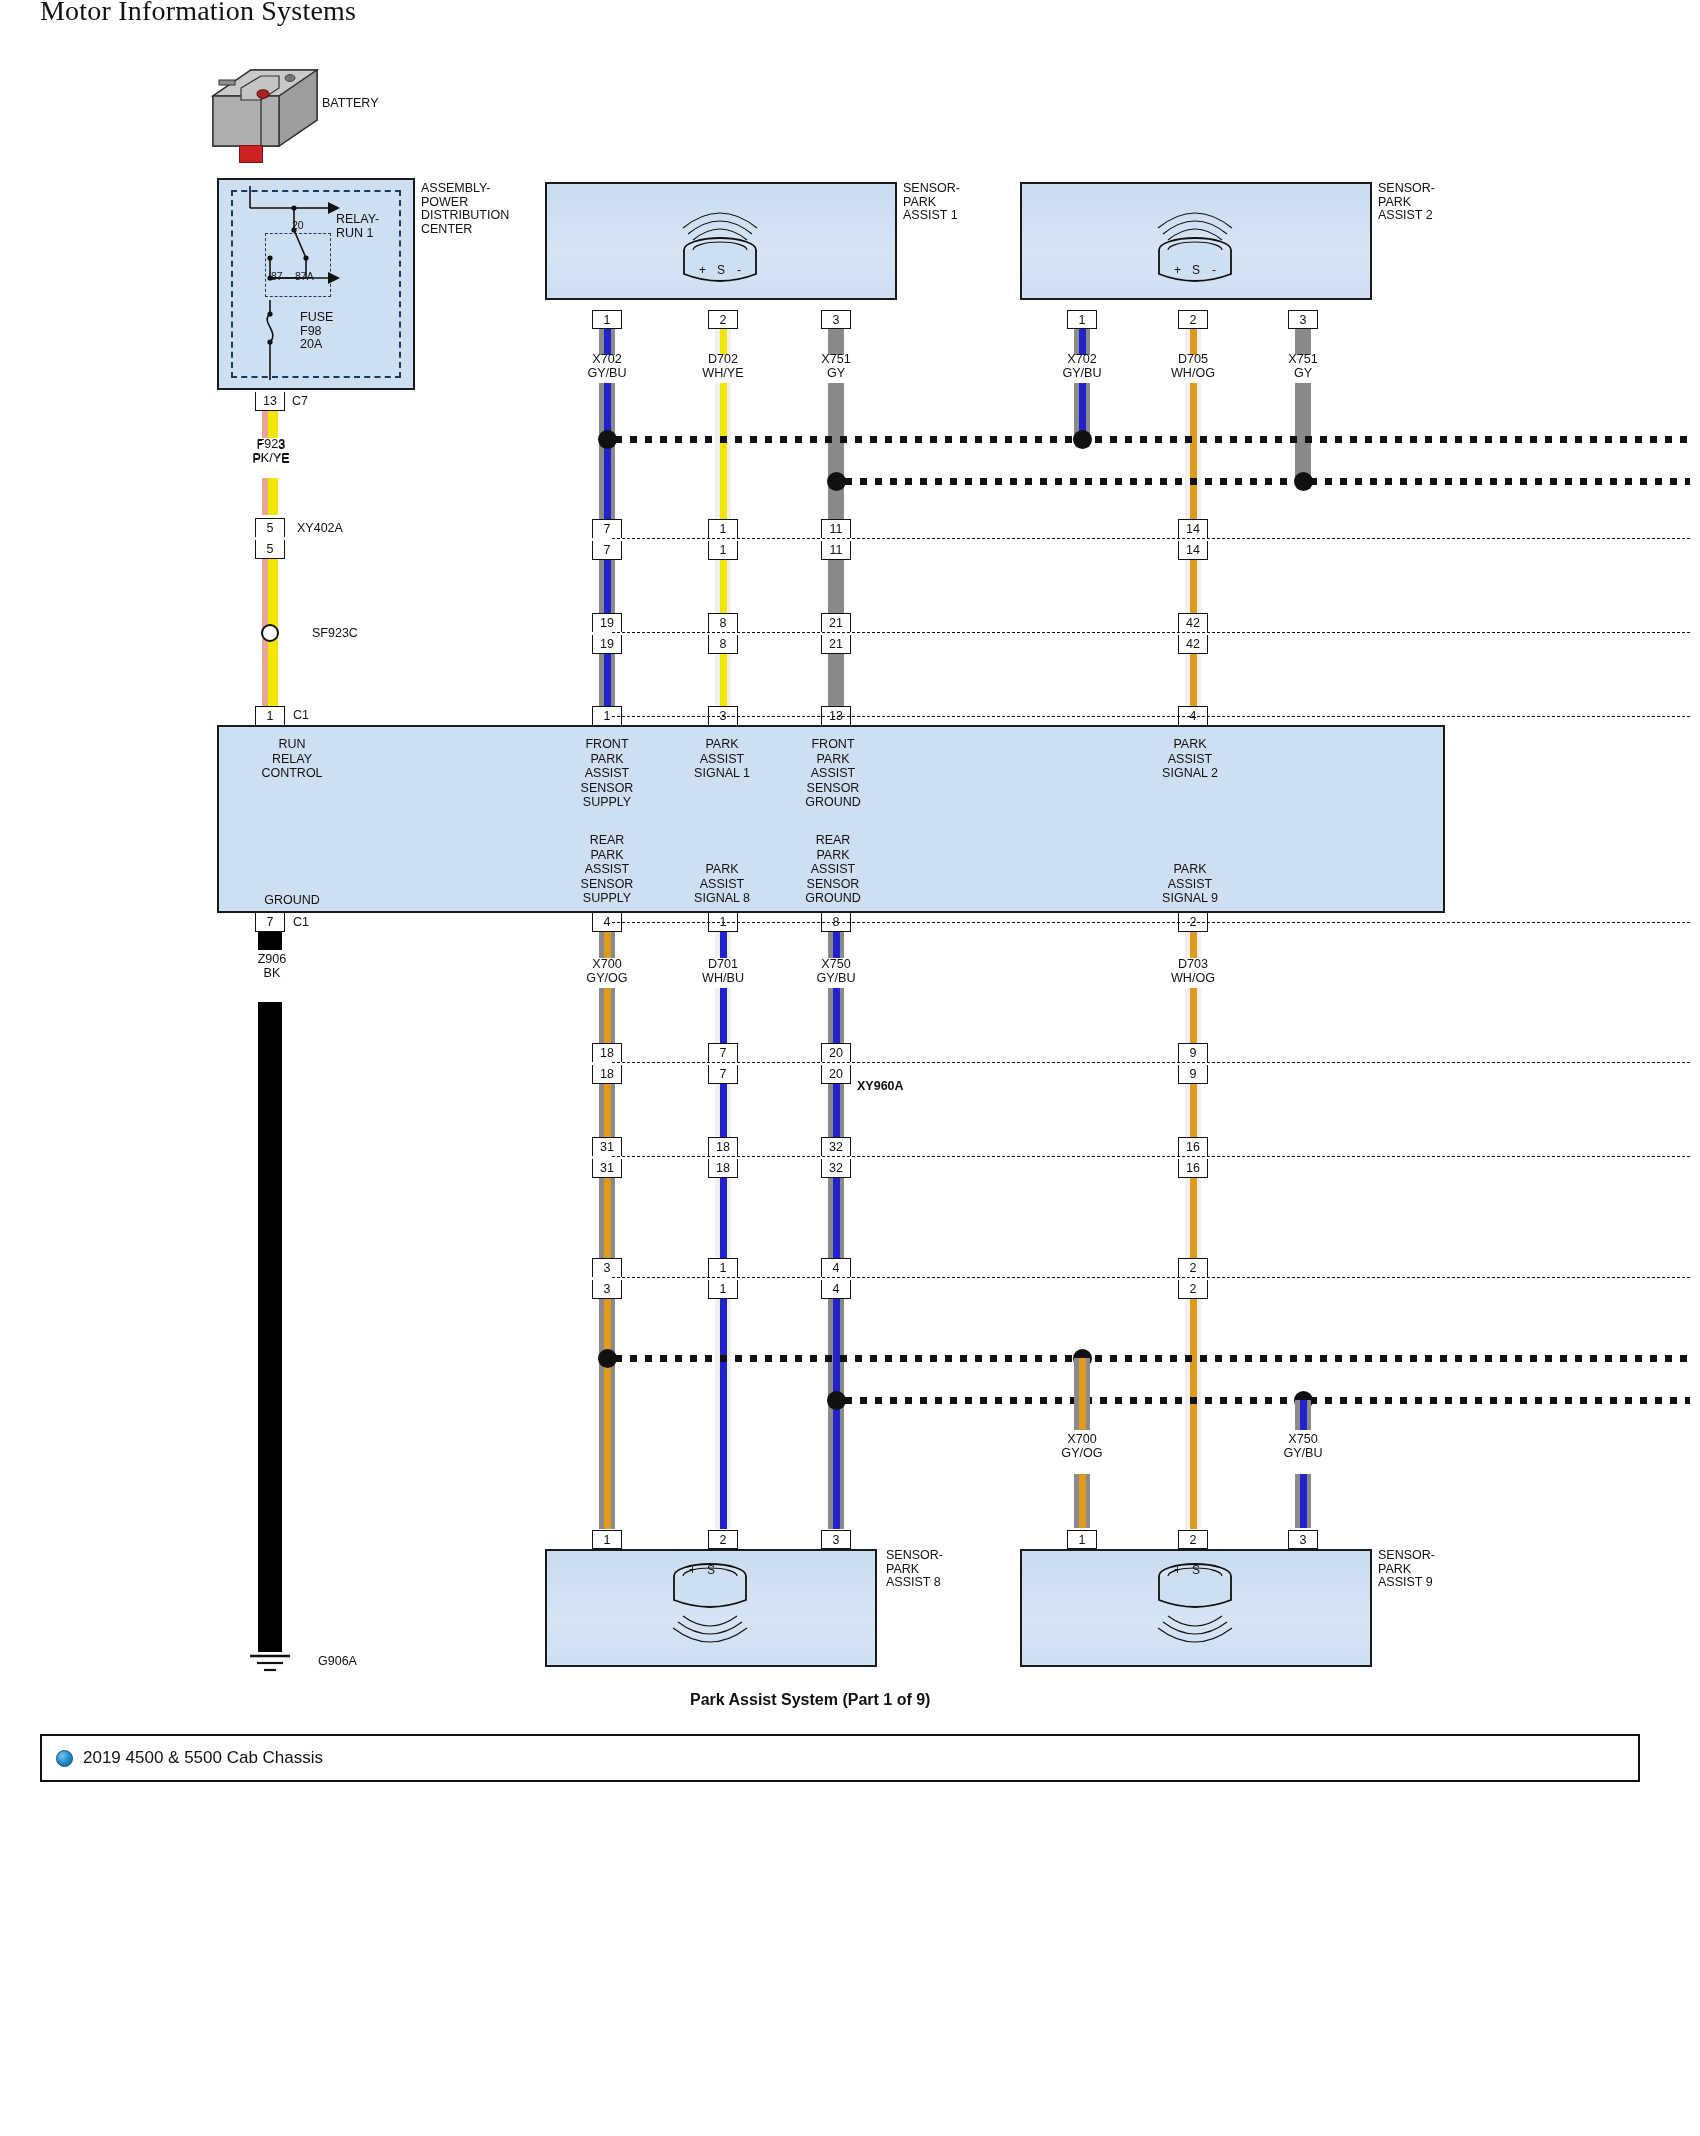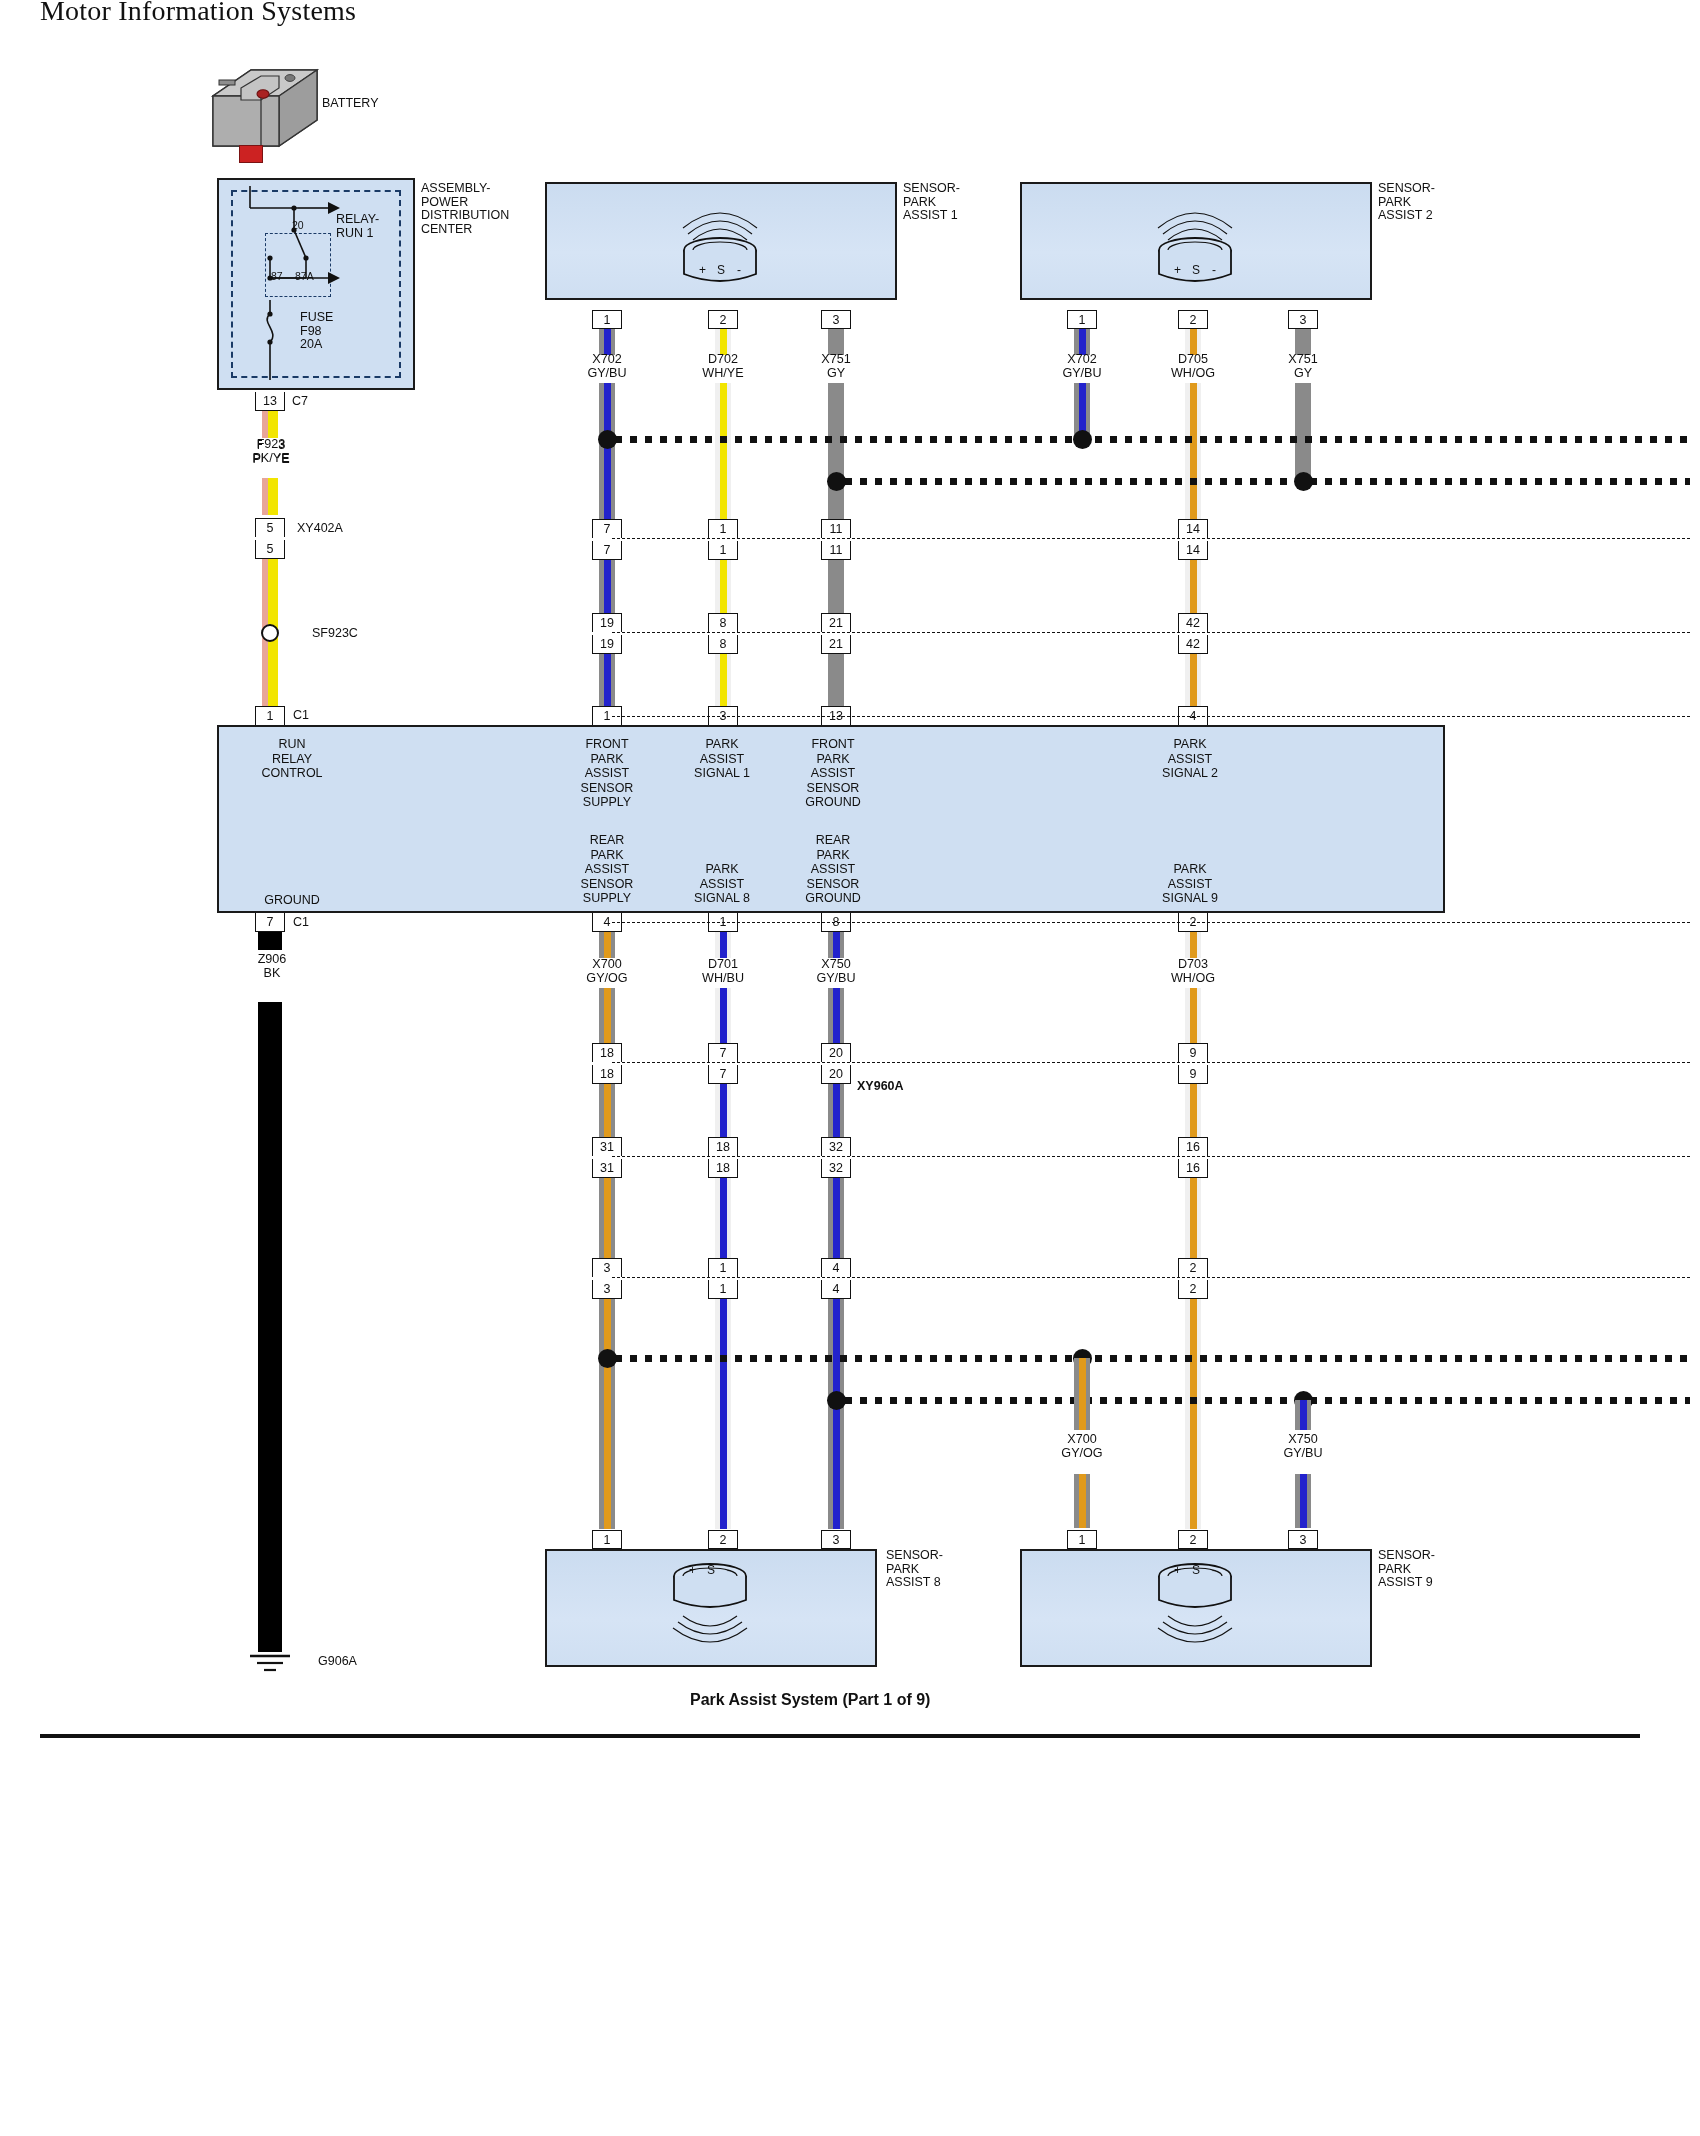--- a/index.html
+++ b/index.html
@@ -677,15 +677,19 @@
       <path d="M38,64 Q65,84 92,64" fill="none" stroke="#111" stroke-width="1.1"></path>
     </svg>
   </div>
   <div class="abs lbl" style="left:1378px; top:1549px;">SENSOR-
 PARK
 ASSIST 9</div>
 
   <div class="abs" id="caption" style="left:690px; top:1691px;">Park Assist System (Part 1 of 9)</div>
 
   <div id="footer">
+    <div class="row2">
+      <span class="globe"></span>
+      <span>2019 4500 &amp; 5500 Cab Chassis</span>
+    </div>
   </div>
 
 </div>
 
 </body></html>

